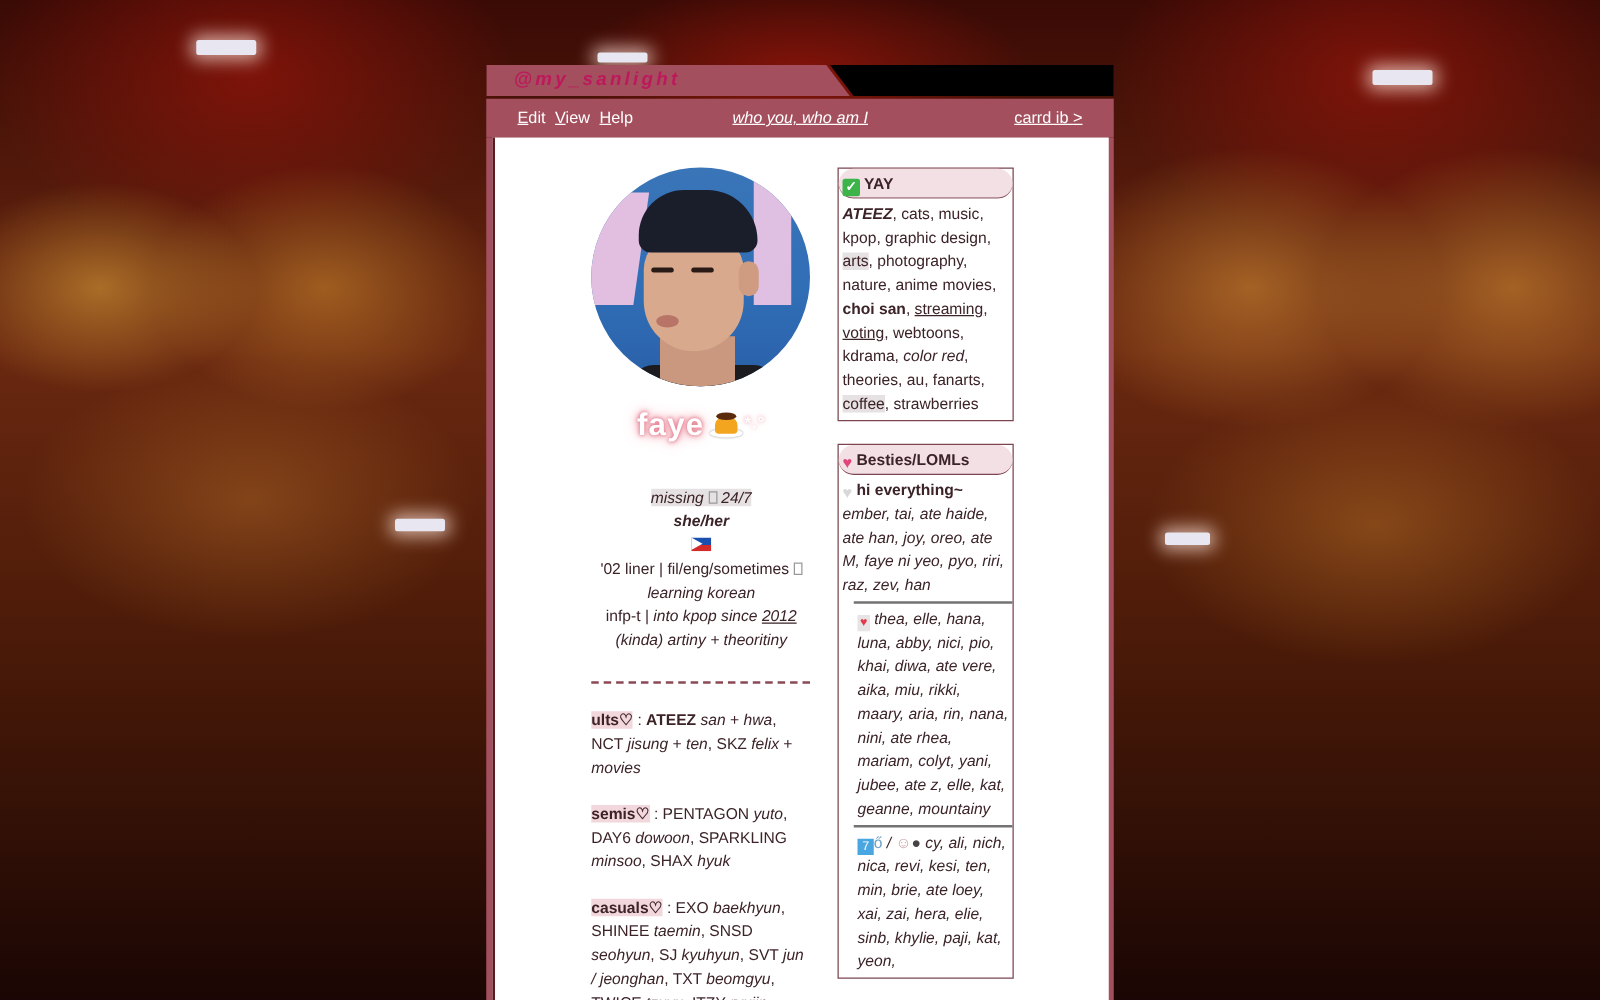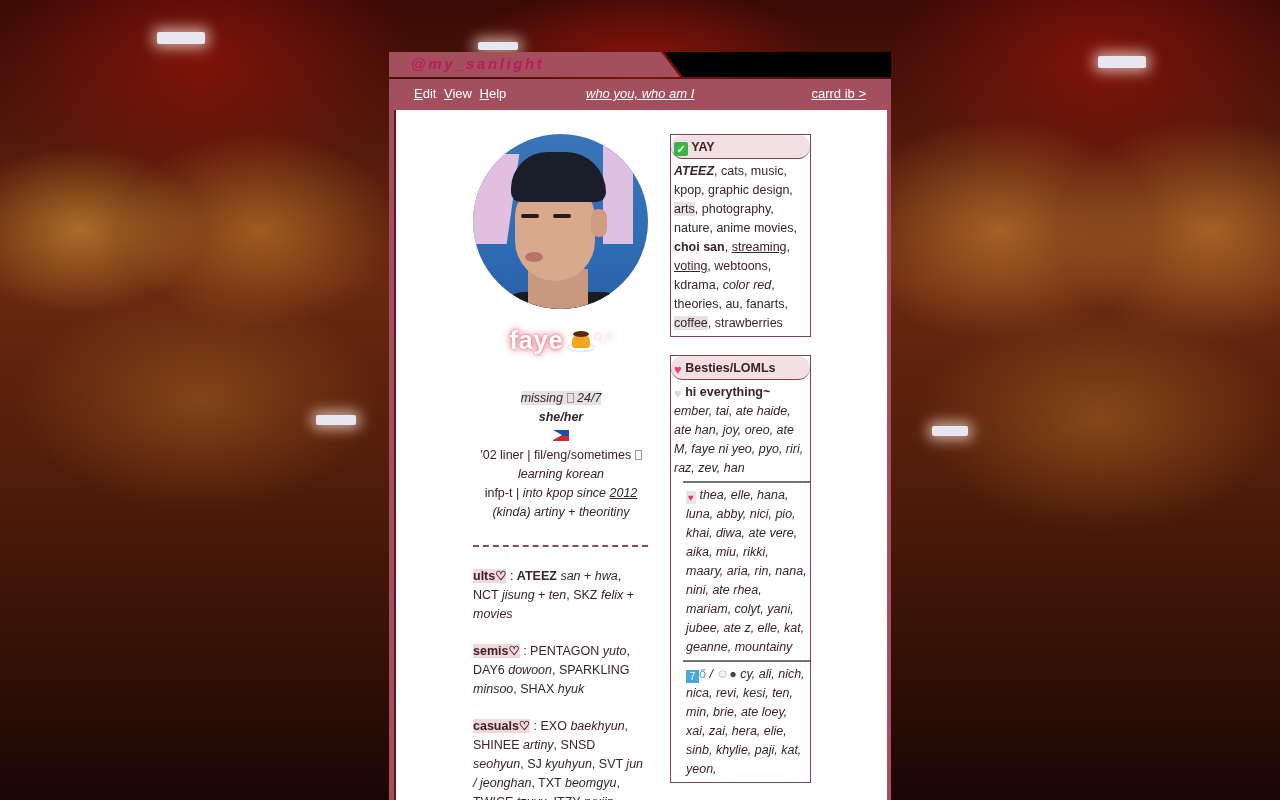--- a/index.html
+++ b/index.html
@@ -152,21 +152,21 @@
           <div><span>'02 liner | fil/eng/sometimes</span> <span class="tofu"></span></div>
           <div class="i">learning korean</div>
           <div><span>infp-t | </span><span class="i">into kpop since </span><u class="i">2012</u></div>
           <div class="i">(kinda) artiny + theoritiny</div>
         </div>
         <div class="divider"></div>
 
         <div class="biases">
           <p><b class="tag">ults♡</b><span> : </span><b>ATEEZ</b> <i>san</i><span> + </span><i>hwa</i><span>, NCT </span><i>jisung</i><span> + </span><i>ten</i><span>, SKZ </span><i>felix</i><span> + </span><i>movies</i></p>
           <p><b class="tag">semis♡</b><span> : PENTAGON </span><i>yuto</i><span>, DAY6 </span><i>dowoon</i><span>, SPARKLING </span><i>minsoo</i><span>, SHAX </span><i>hyuk</i></p>
-          <p><b class="tag">casuals♡</b><span> : EXO </span><i>baekhyun</i><span>, SHINEE </span><i>artiny</i><span>, SNSD </span><i>seohyun</i><span>, SJ </span><i>kyuhyun</i><span>, SVT </span><i>jun / jeonghan</i><span>, TXT </span><i>beomgyu</i><span>, TWICE </span><i>tzuyu</i><span>, ITZY </span><i>ryujin</i><span>, A.C.E. </span><i>chan</i><span>, BTOB </span><i>minhyuk</i><span>,</span></p>
+          <p><b class="tag">casuals♡</b><span> : EXO </span><i>baekhyun</i><span>, SHINEE </span><i>taemin</i><span>, SNSD </span><i>seohyun</i><span>, SJ </span><i>kyuhyun</i><span>, SVT </span><i>jun / jeonghan</i><span>, TXT </span><i>beomgyu</i><span>, TWICE </span><i>tzuyu</i><span>, ITZY </span><i>ryujin</i><span>, A.C.E. </span><i>chan</i><span>, BTOB </span><i>minhyuk</i><span>,</span></p>
         </div>
       </div>
 
       <div class="rightcol">
         <div class="box">
           <div class="box-h"><span class="ico check">✓</span> <span>YAY</span></div>
           <div class="box-b"><b class="i">ATEEZ</b><span>, cats, music, kpop, graphic design, </span><span class="hl-gray">arts</span><span>, photography, nature, anime movies, </span><b>choi san</b><span>, </span><u>streaming</u><span>, </span><u>voting</u><span>, webtoons, kdrama, </span><i>color red</i><span>, theories, au, fanarts, </span><span class="hl-gray">coffee</span><span>, strawberries</span></div>
         </div>
 
         <div class="box">

